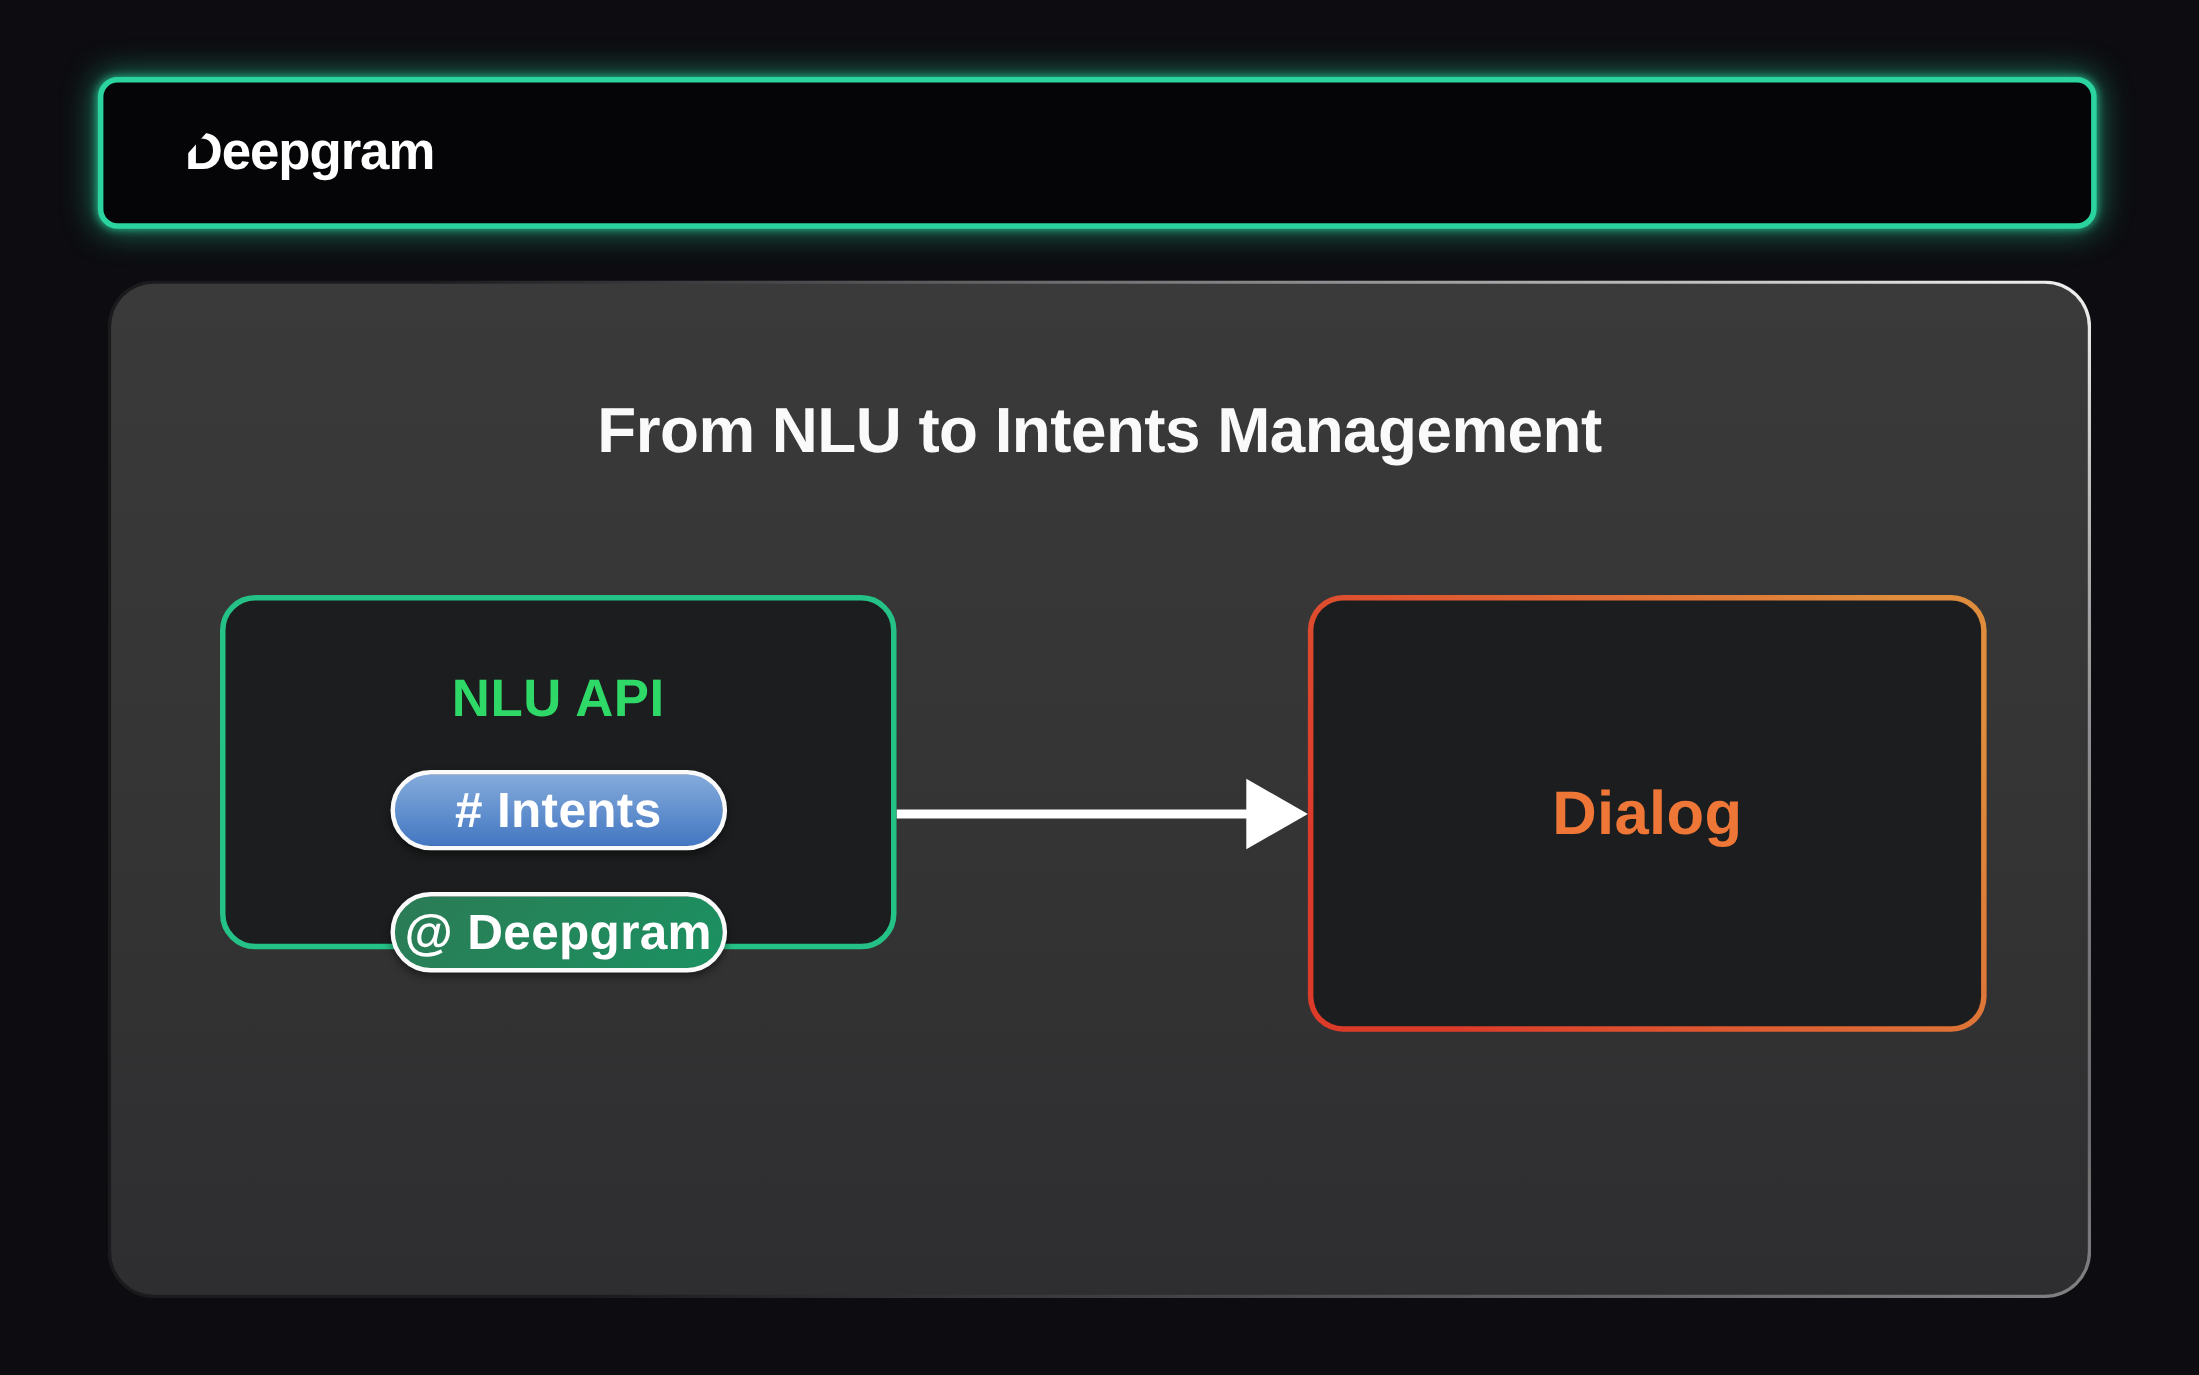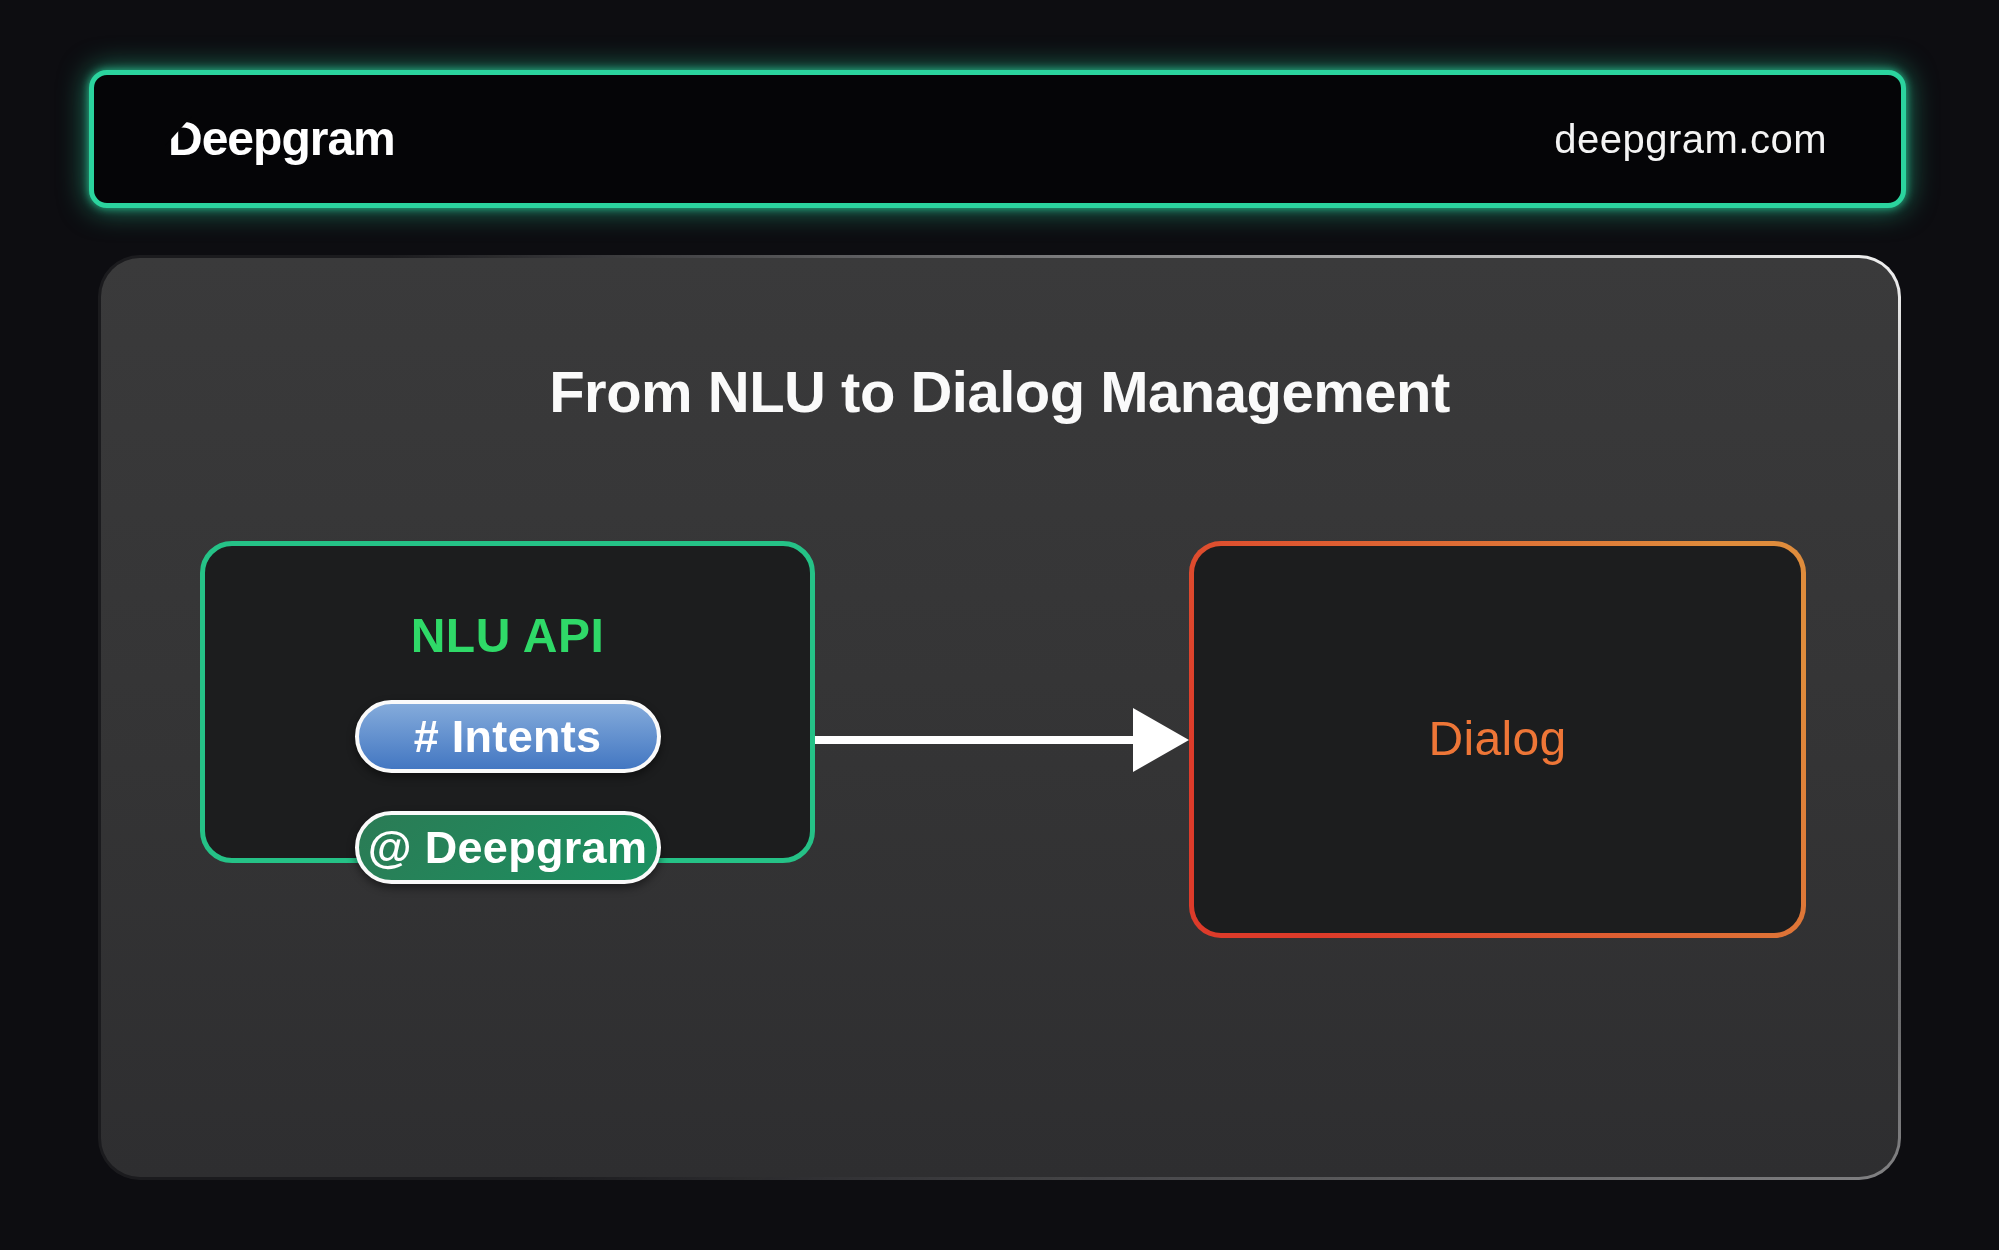--- a/index.html
+++ b/index.html
@@ -96,41 +96,40 @@
     width:617px;height:397px;box-sizing:border-box;
     border-radius:32px;
     padding:5px;
     background:linear-gradient(55deg,var(--dialog-border-red,#dd3b2a) 15%,var(--dialog-border-orange,#df8c3c) 90%);
   }
   .dialog-inner{
     width:100%;height:100%;box-sizing:border-box;
     background:#1c1d1e;border-radius:27px;
     display:flex;align-items:center;justify-content:center;
   }
-  .dialog-title{text-align:right;font-size:48px;font-weight:400;line-height:1.3;letter-spacing:.3px;}
+  .dialog-title{text-align:right;font-size:56px;font-weight:700;line-height:1.3;letter-spacing:.3px;}
   .dline1{display:block;color:var(--dialog-text-orange,#ee7637);}
   .dline2{display:block;color:var(--dialog-text-red,#e8564a);}
 </style>
 </head>
 <body>
 
 <div class="stage">
 
   <header class="topbar">
     <div class="logo">
       <span class="logo-text">Deepgram</span>
       <span class="d-notch"></span>
     </div>
-    <div class="site-url">deepgram.com</div>
   </header>
 
   <div class="panel-wrap">
     <main class="panel">
 
-      <h1 class="title">From NLU to Dialog Management</h1>
+      <h1 class="title">From NLU to Intents Management</h1>
 
       <div class="nlu-box">
         <h2 class="nlu-heading">NLU API</h2>
         <div class="pill pill-intents">
           <span># Intents</span>
         </div>
         <div class="pill pill-entities">
           <span>@ Deepgram</span>
         </div>
       </div>

